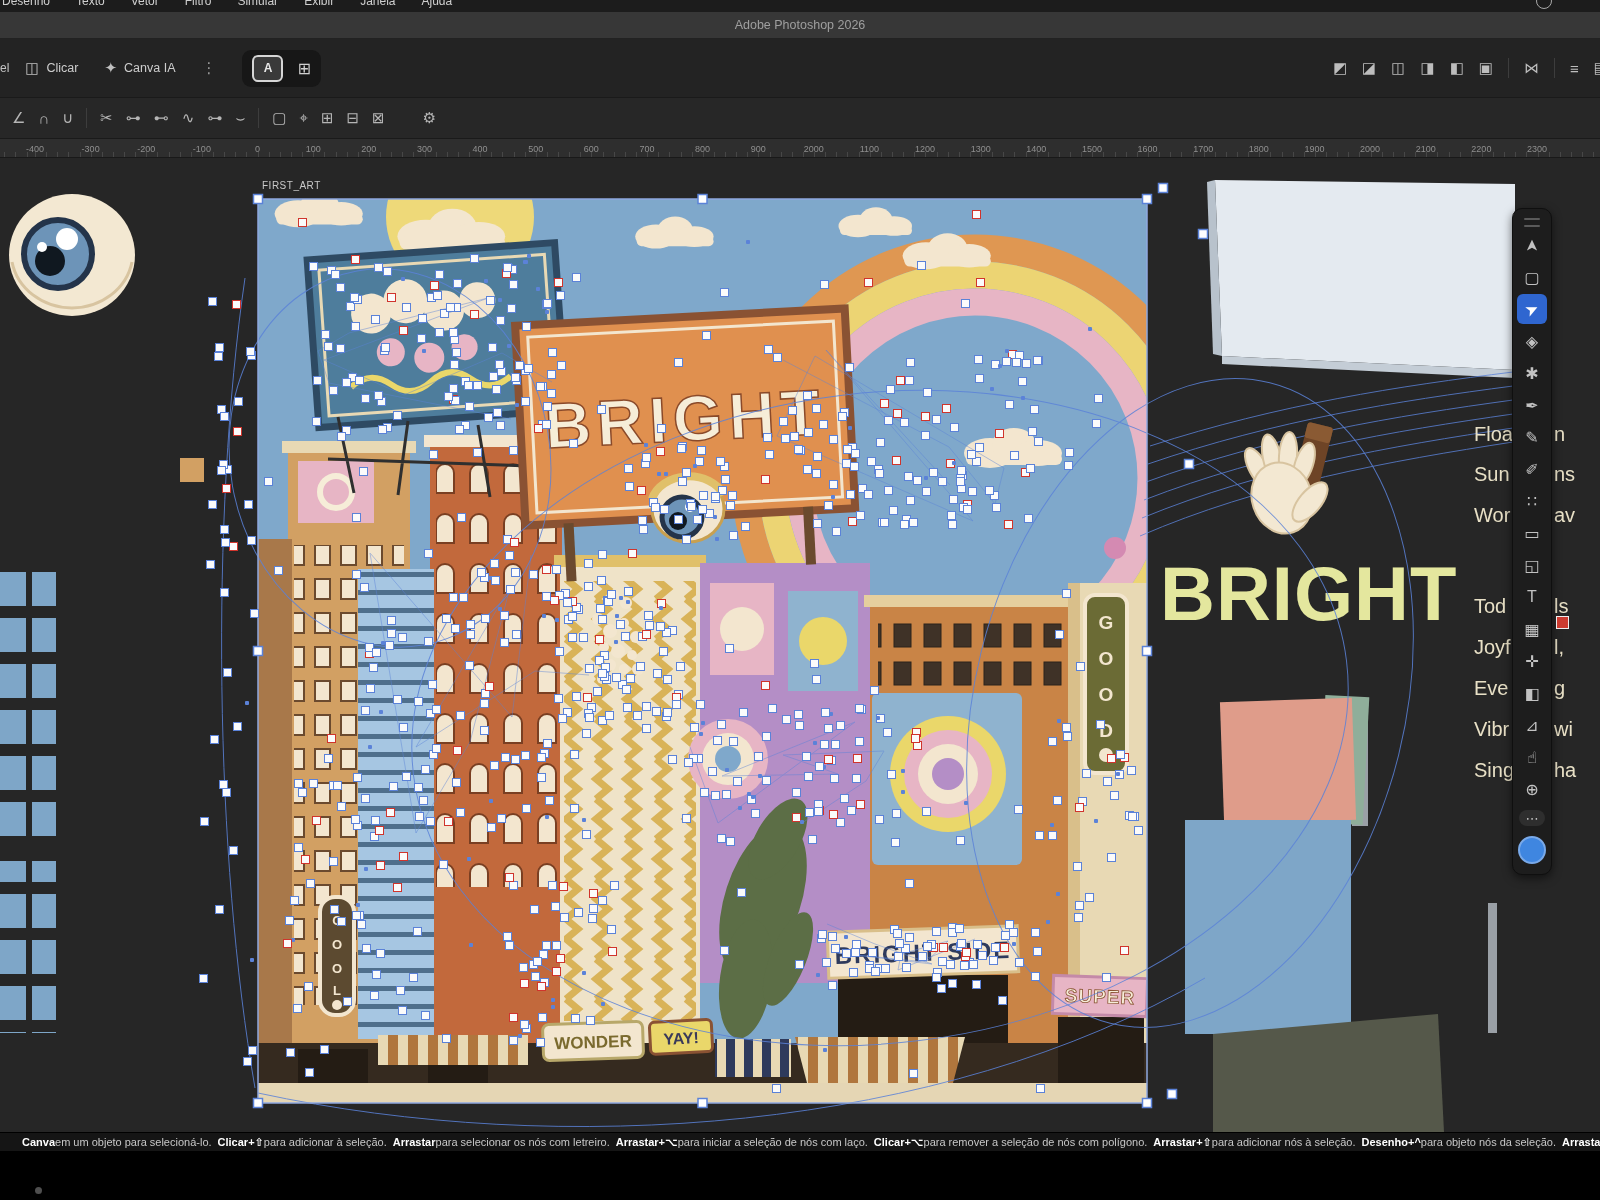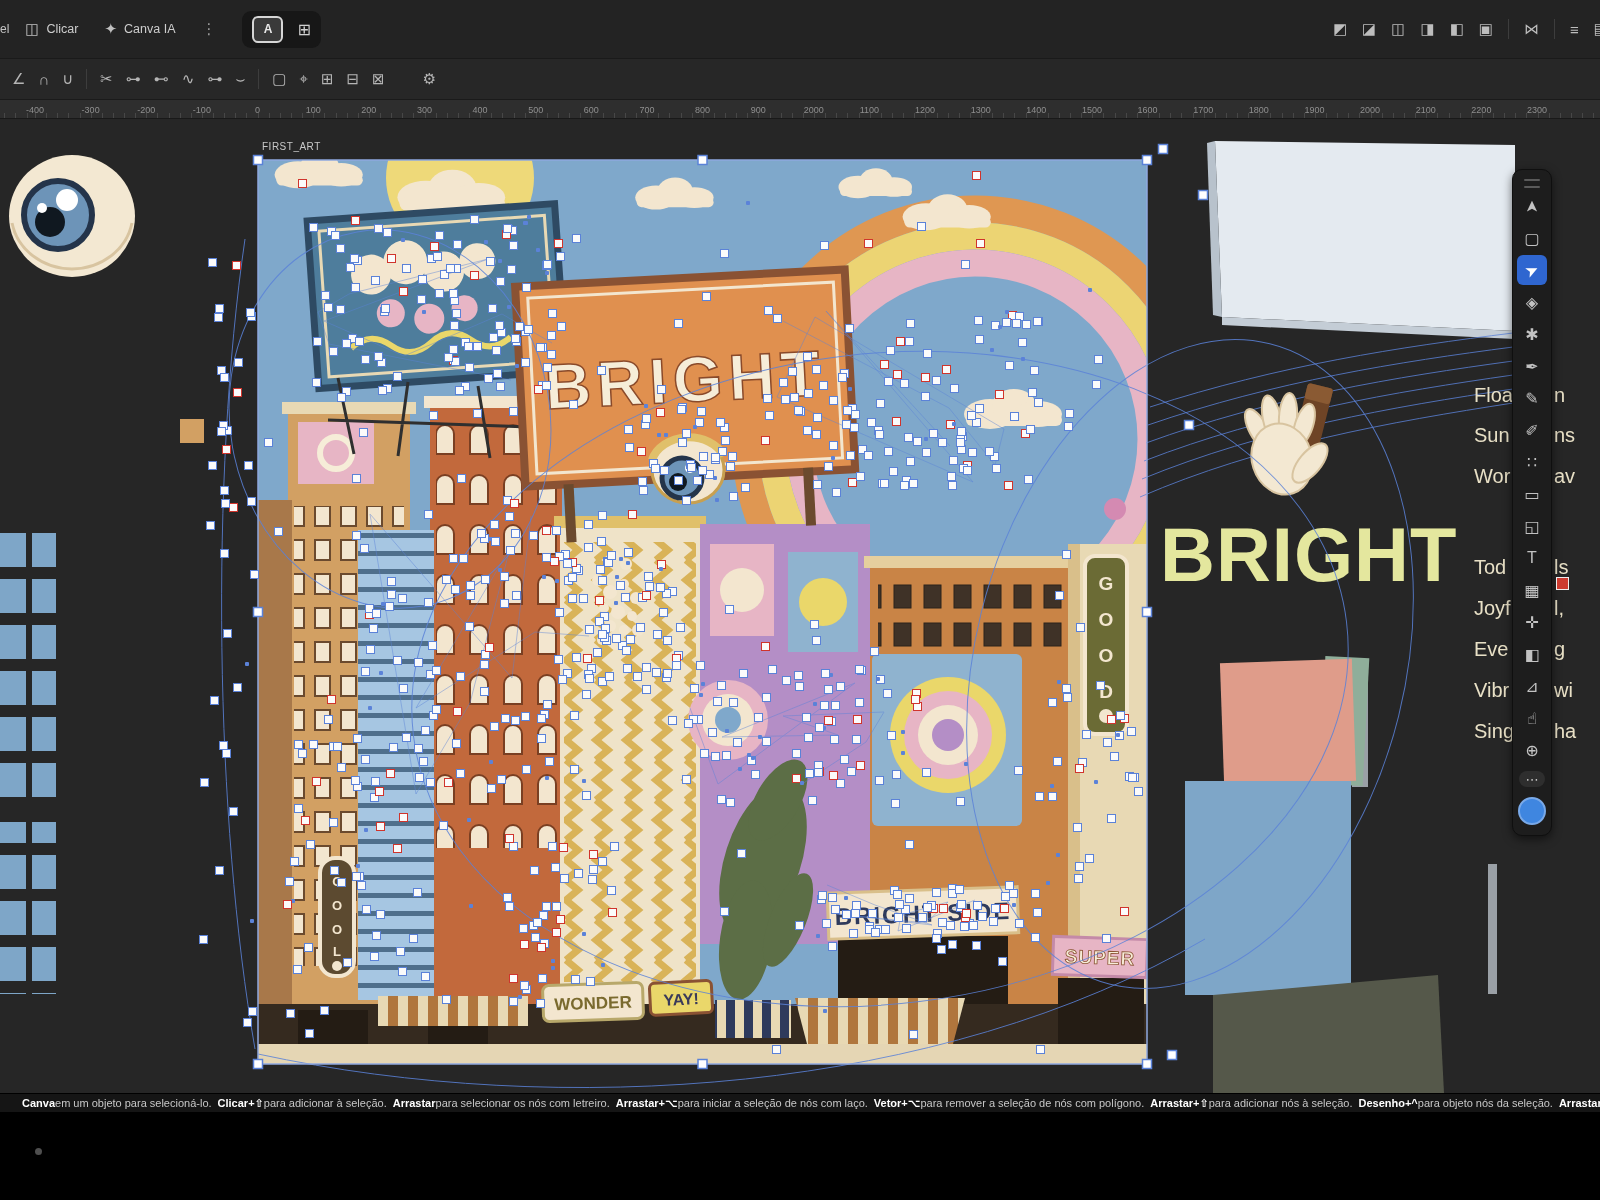--- a/index.html
+++ b/index.html
@@ -64,21 +64,35 @@
   .statusbar b{color:#fff;margin-left:6px;}
   .statusbar b:first-child{margin-left:0;}
   .bottom{height:53px;background:#000;position:relative;flex:1;}
   .dockdot{position:absolute;left:35px;top:36px;width:7px;height:7px;background:#4f4f4f;border-radius:50%;}
 </style>
 </head>
 <body>
 
 <div class="app">
 
-
+  <div class="menubar" id="menubar">
+    <div class="mcircle"></div>
+  <span class="mitem">Desenho</span>
+      <span class="mitem">Texto</span>
+      <span class="mitem">Vetor</span>
+      <span class="mitem">Filtro</span>
+      <span class="mitem">Simular</span>
+      <span class="mitem">Exibir</span>
+      <span class="mitem">Janela</span>
+      <span class="mitem">Ajuda</span>
+    </div>
+
+  <div class="titlebar">
+    <span>Adobe Photoshop 2026</span>
+  </div>
 
   <div class="toolbar1">
     <span class="t1-partial">el</span>
     <div class="t1-btn">
       <span class="ic">◫</span>
       <span>Clicar</span>
     </div>
     <div class="t1-btn">
       <span class="ic">✦</span>
       <span>Canva IA</span>
@@ -1335,21 +1349,21 @@
 
   <div class="statusbar" id="statusbar">
       <b>Canva</b>
       <span> em um objeto para selecioná-lo. </span>
       <b>Clicar+⇧</b>
       <span> para adicionar à seleção. </span>
       <b>Arrastar</b>
       <span> para selecionar os nós com letreiro. </span>
       <b>Arrastar+⌥</b>
       <span> para iniciar a seleção de nós com laço. </span>
-      <b>Vetor+⌥</b>
+      <b>Clicar+⌥</b>
       <span> para remover a seleção de nós com polígono. </span>
       <b>Arrastar+⇧</b>
       <span> para adicionar nós à seleção. </span>
       <b>Desenho+^</b>
       <span> para objeto nós da seleção. </span>
       <b>Arrastar+</b>
     </div>
 
   <div class="bottom">
     <div class="dockdot"></div>

